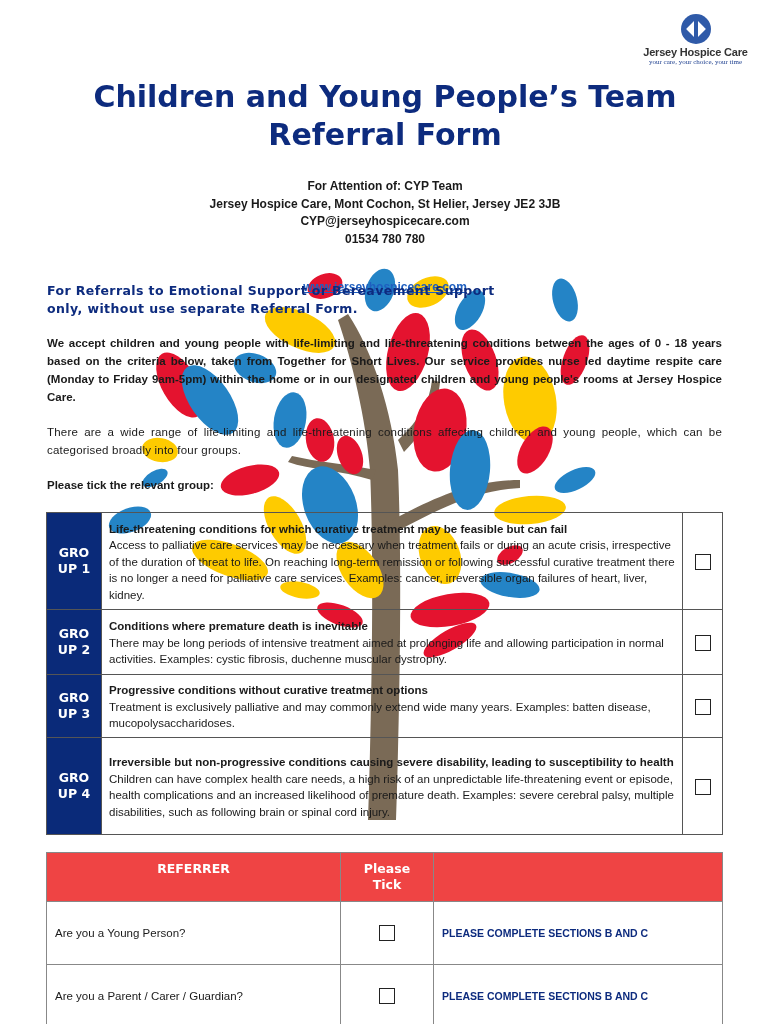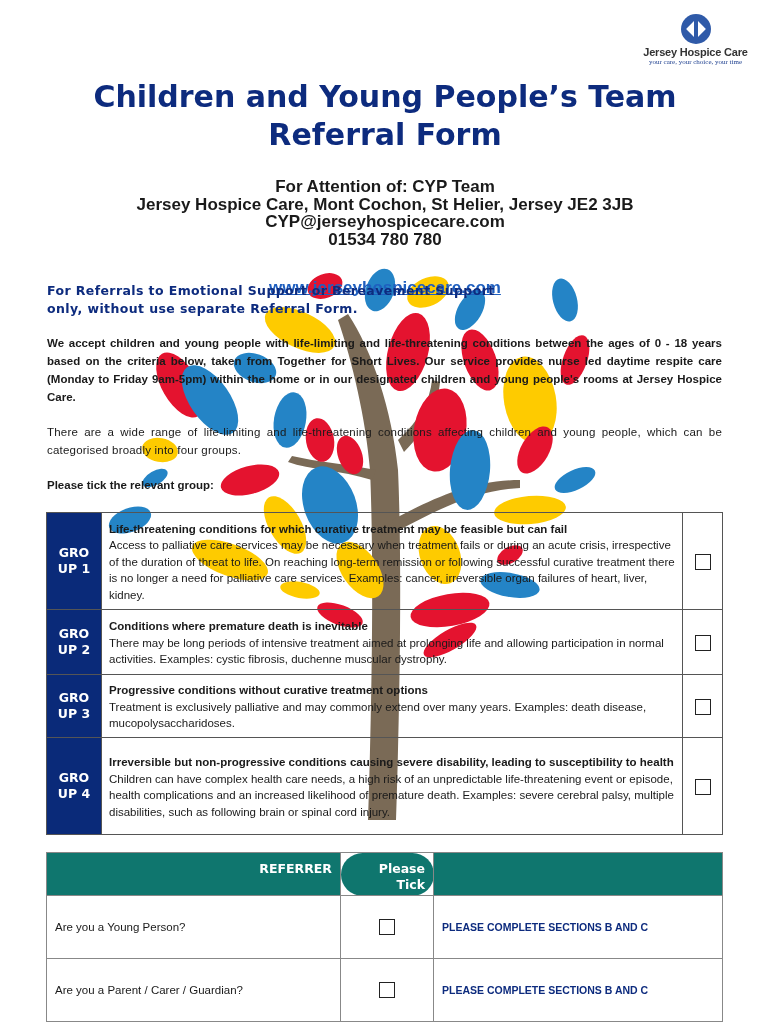--- a/index.html
+++ b/index.html
@@ -12,45 +12,45 @@
 
   .logo { position: absolute; left: 628px; top: 14px; width: 135px; text-align: center; }
   .logo-mark { width: 30px; height: 30px; border-radius: 50%; background: #2f5aa8; margin: 0 auto 2px; position: relative; }
   .logo-mark::before { content: ""; position: absolute; left: 8px; top: 8px; width: 14px; height: 14px; background: #fff; transform: rotate(45deg); }
   .logo-mark::after { content: ""; position: absolute; left: 13px; top: 3px; width: 4px; height: 24px; background: #2f5aa8; }
   .logo-name { font-family: "Liberation Sans", sans-serif; font-weight: bold; font-size: 11px; color: #333; letter-spacing: -0.2px; white-space: nowrap; }
   .logo-tag { font-family: "Liberation Serif", serif; font-size: 7px; color: #1d3f8f; white-space: nowrap; }
 
   .title { position: absolute; left: 0; top: 78px; width: 770px; text-align: center; font-family: "DejaVu Sans", sans-serif; font-weight: bold; color: #0d2b7e; font-size: 30px; line-height: 38px; }
 
-  .contact { position: absolute; left: 0; top: 178px; width: 770px; text-align: center; font-size: 17px; line-height: 17.5px; font-weight: bold; color: #1a1a1a; }
+  .contact { position: absolute; left: 0; top: 178px; width: 770px; text-align: center; font-size: 12px; line-height: 17.5px; font-weight: bold; color: #1a1a1a; }
   .contact .web { font-weight: bold; color: #1f5fbf; text-decoration: underline; margin-top: 31px; }
 
   .notice { position: absolute; left: 47px; top: 282px; font-family: "DejaVu Sans", sans-serif; font-weight: bold; color: #0d2b7e; font-size: 12.5px; line-height: 18px; letter-spacing: 0.4px; }
 
   .para { position: absolute; left: 47px; width: 675px; font-size: 11.5px; line-height: 18px; text-align: justify; }
   .p1 { top: 334px; font-weight: bold; }
   .p2 { top: 423px; letter-spacing: 0.2px; }
   .p3 { top: 476px; font-weight: bold; }
 
   table { border-collapse: collapse; position: absolute; }
   .groups { left: 46px; top: 512px; width: 677px; }
   .groups td { border: 1px solid #555; vertical-align: middle; }
   .grp-label { width: 54px; background: #0a2a79; color: #fff; font-family: "DejaVu Sans", sans-serif; font-weight: bold; font-size: 12.5px; line-height: 16px; text-align: center; padding: 0; }
   .grp-desc { padding: 7px 7px 5px 7px; font-size: 11.5px; line-height: 16.5px; background: transparent; }
   .grp-desc .head { font-weight: bold; display: block; }
   .grp-check { width: 37px; text-align: center; }
   .box { display: inline-block; width: 14px; height: 14px; border: 1.5px solid #222; background: #fff; vertical-align: middle; }
 
   .referrer { left: 46px; top: 852px; width: 677px; }
-  .referrer th { background: #0f766e; color: #fff; font-family: "DejaVu Sans", sans-serif; font-size: 12.5px; text-align: right; vertical-align: top; padding: 8px 8px 0 8px; line-height: 16px; height: 34px; border: 1px solid #888; }
+  .referrer th { background: #ef4444; color: #fff; font-family: "DejaVu Sans", sans-serif; font-size: 12.5px; text-align: center; vertical-align: top; padding: 8px 8px 6px 8px; line-height: 16px; height: 34px; border: 1px solid #888; }
   .referrer td { border: 1px solid #888; font-size: 11.5px; height: 30px; padding: 16px 8px; }
   .referrer td.chk { text-align: center; }
   .referrer td.action { color: #0d2b7e; font-weight: bold; font-size: 10.5px; }
-  .c1 { width: 277px; } .c2 { width: 76px; border-radius: 23px; }
+  .c1 { width: 277px; } .c2 { width: 76px; }
 </style>
 </head>
 <body>
 
 <svg class="tree" viewBox="0 0 770 1024" xmlns="http://www.w3.org/2000/svg">
   <g fill="#7a6a56">
     <path d="M338,320 C352,360 366,420 370,470 C374,560 372,700 368,820 L396,820 C400,700 402,560 398,470 C392,410 372,350 348,314 Z"></path>
     <path d="M372,480 C340,470 310,470 288,462 L292,456 C318,462 346,464 376,470 Z"></path>
     <path d="M392,520 C430,500 470,480 520,480 L520,488 C476,490 436,510 396,532 Z"></path>
     <path d="M398,440 C420,420 430,400 432,380 L440,382 C438,404 428,428 404,452 Z"></path>
@@ -153,21 +153,21 @@
         <span class="box"></span>
       </td>
     </tr>
     <tr style="height:63px">
       <td class="grp-label">
         <div>GRO</div>
         <div>UP 3</div>
       </td>
       <td class="grp-desc">
         <span class="head">Progressive conditions without curative treatment options</span>
-        <span>Treatment is exclusively palliative and may commonly extend over many years. Examples: death disease, mucopolysaccharidoses.</span>
+        <span>Treatment is exclusively palliative and may commonly extend wide many years. Examples: batten disease, mucopolysaccharidoses.</span>
       </td>
       <td class="grp-check">
         <span class="box"></span>
       </td>
     </tr>
     <tr style="height:97px">
       <td class="grp-label">
         <div>GRO</div>
         <div>UP 4</div>
       </td>

